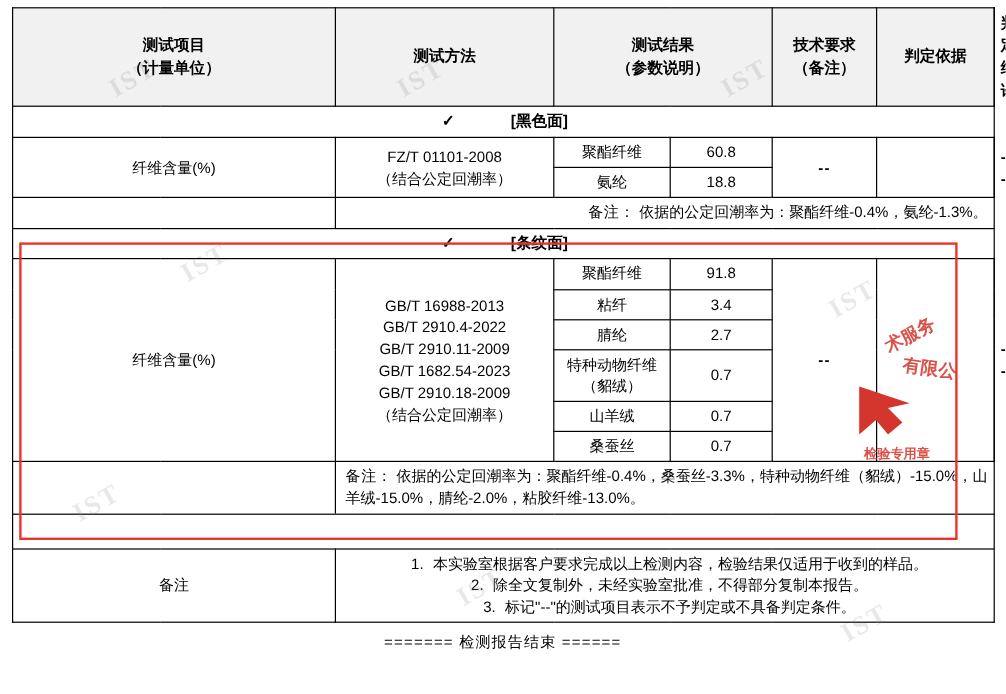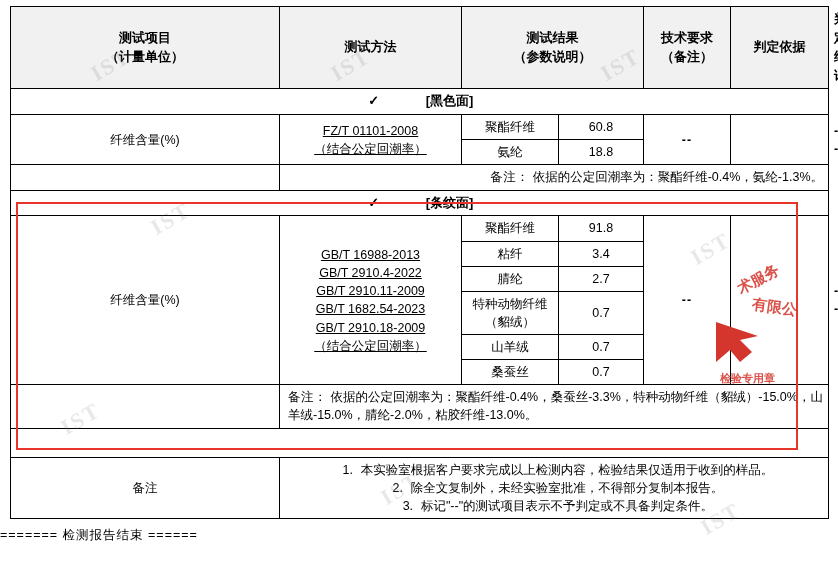--- a/index.html
+++ b/index.html
@@ -60,21 +60,21 @@
     padding-left: 32px;
   }
   .leftcell {
     text-align: center;
   }
   .methodcell {
     text-align: left;
     padding-left: 12px;
     line-height: 1.5;
   }
-  .methodcell .mline { display: block; text-decoration: underline; }
+  .methodcell .mline { display: block; }
   .note-row td {
     text-align: left;
     padding: 4px 8px 4px 10px;
     line-height: 1.55;
   }
   .note-label {
     letter-spacing: 0.5px;
   }
   .remark-list {
     text-align: left;
@@ -88,20 +88,21 @@
   }
   .remark-list .num {
     display: inline-block;
     width: 26px;
   }
   .dash {
     font-weight: bold;
     letter-spacing: 1px;
   }
   .footer {
+    text-align: center;
     font-size: 12.5px;
     margin-top: 8px;
     letter-spacing: 1px;
   }
   
   .red-box {
     position: absolute;
     border: 2px solid #e8352b;
     pointer-events: none;
   }

